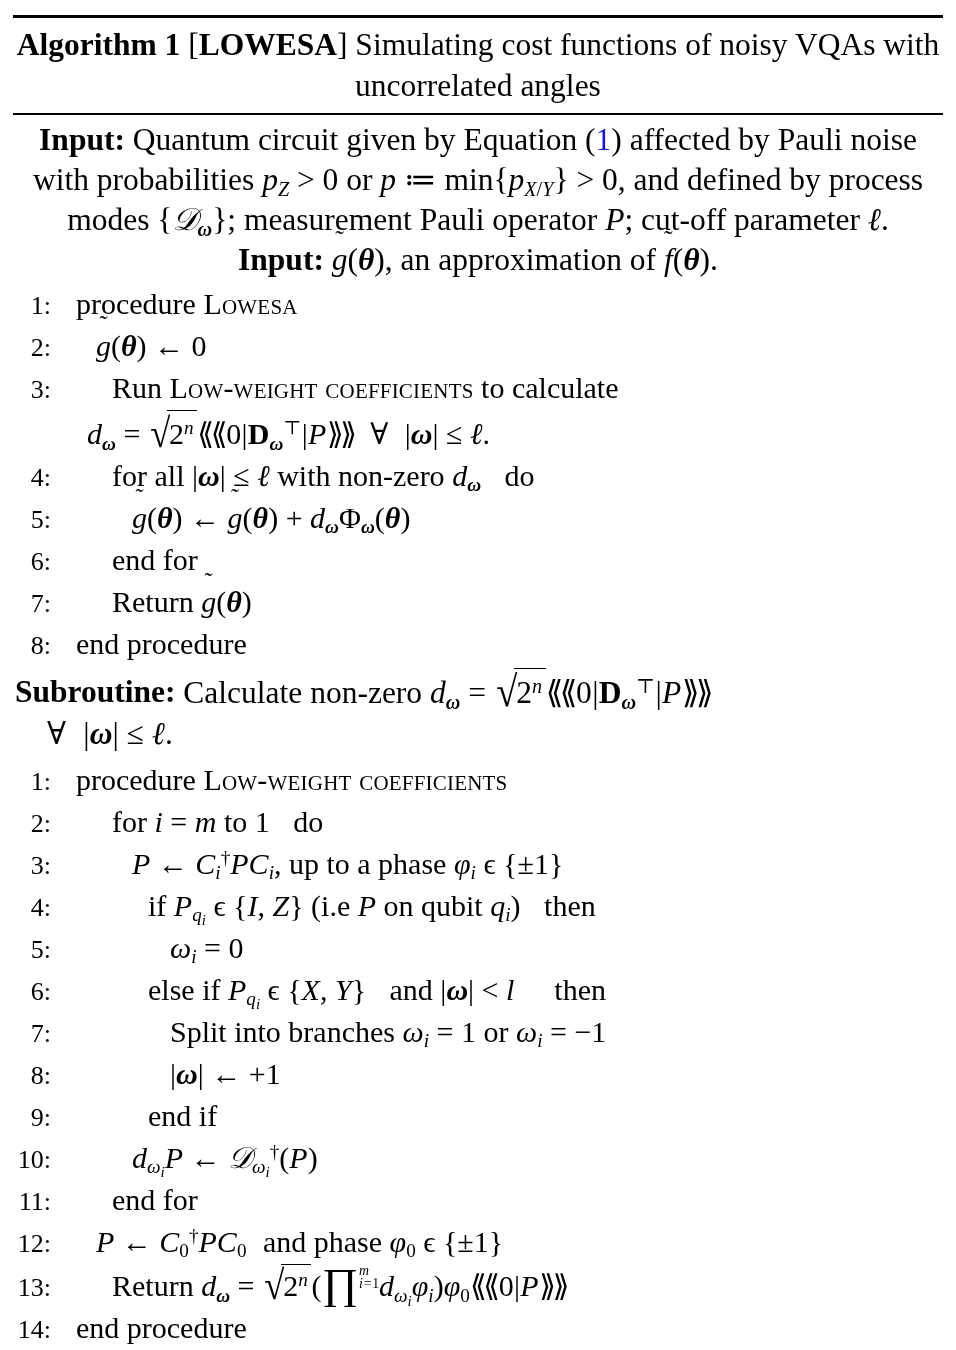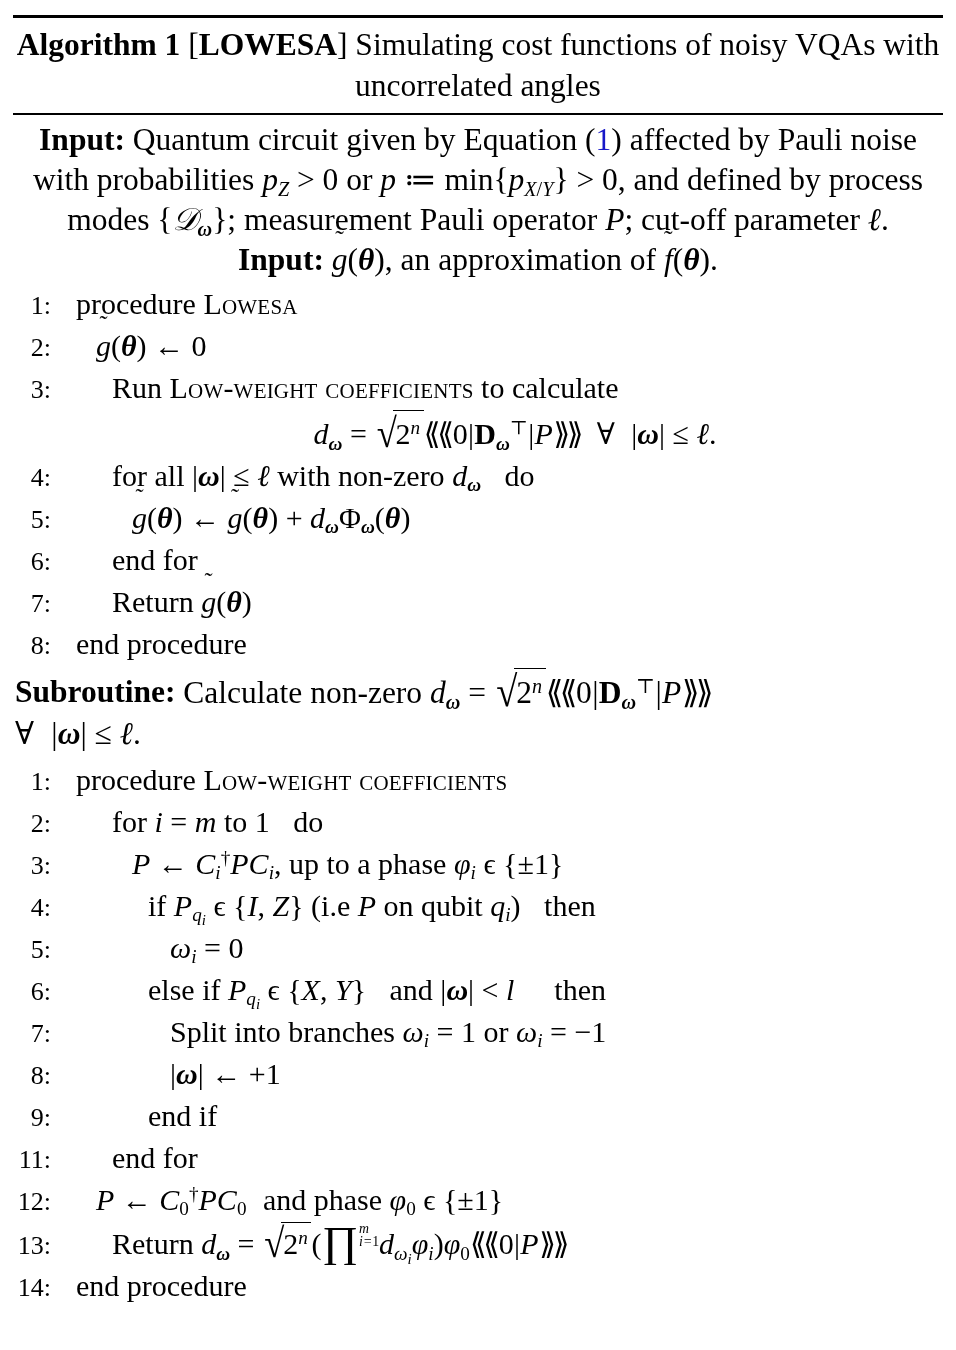--- a/index.html
+++ b/index.html
@@ -80,34 +80,34 @@
   .ind0 { padding-left: 0px; }
   .ind1 { padding-left: 36px; }
   .ind2 { padding-left: 72px; }
   .ind3 { padding-left: 110px; }
 
   
   .alg-cont {
     line-height: 44px;
     padding-left: 74px;
     white-space: nowrap;
-    text-align: center;
   }
 
   
   .subroutine-head {
     font-size: 31.5px;
     line-height: 43px;
     padding: 2px 2px 0 2px;
   }
   .subroutine-head .io-key { font-weight: bold; }
   .subroutine-cont {
     font-size: 31.5px;
     line-height: 40px;
     padding: 0 2px 2px 2px;
+    margin-left: 32px;
   }
 
   
   .kw { font-weight: normal; margin-left: 16px; }
   .sc {
     font-variant: small-caps;
     font-size: 1.0em;
     letter-spacing: 0.2px;
   }
   .mi { font-style: italic; }
@@ -358,20 +358,26 @@
       <span class="stmt ind3">
         |<span class="mbi">ω</span>| ← +<span class="num">1</span>
       </span>
     </div>
 
     <div class="alg-row">
       <span class="lineno">9:</span>
       <span class="stmt ind2 kw">end if</span>
     </div>
 
+    <div class="alg-row">
+      <span class="lineno">10:</span>
+      <span class="stmt ind2">
+        <span class="mi">d</span><sub><span class="mi">ω</span><sub><span class="mi">i</span></sub></sub><span class="mi">P</span> ← <span class="mi">𝒟</span><sub><span class="mi">ω</span><sub><span class="mi">i</span></sub></sub><sup class="up">†</sup>(<span class="mi">P</span>)
+      </span>
+    </div>
 
     <div class="alg-row">
       <span class="lineno">11:</span>
       <span class="stmt ind1 kw">end for</span>
     </div>
 
     <div class="alg-row">
       <span class="lineno">12:</span>
       <span class="stmt ind1">
         <span class="mi">P</span> ← <span class="mi">C</span><sub class="up"><span class="num">0</span></sub><sup class="up">†</sup><span class="mi">P</span><span class="mi">C</span><sub class="up"><span class="num">0</span></sub> <span class="sp"></span>and phase <span class="mi">φ</span><sub class="up"><span class="num">0</span></sub> ϵ {±<span class="num">1</span>}

